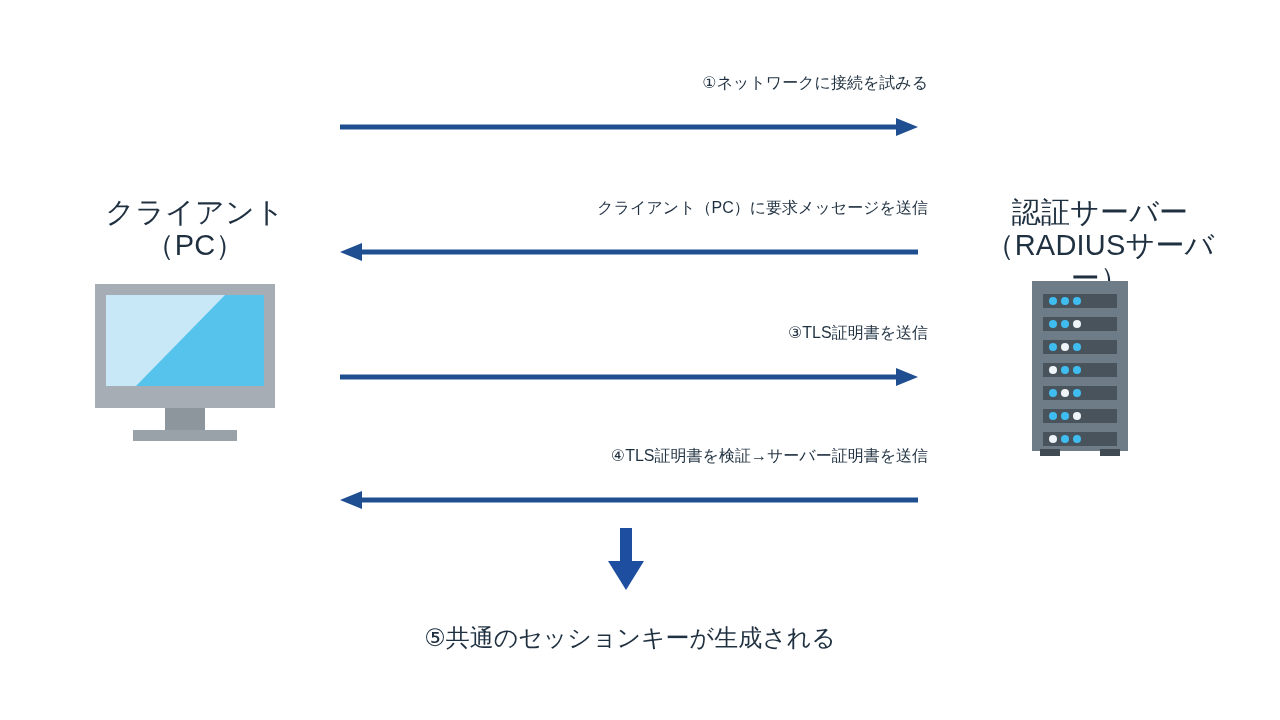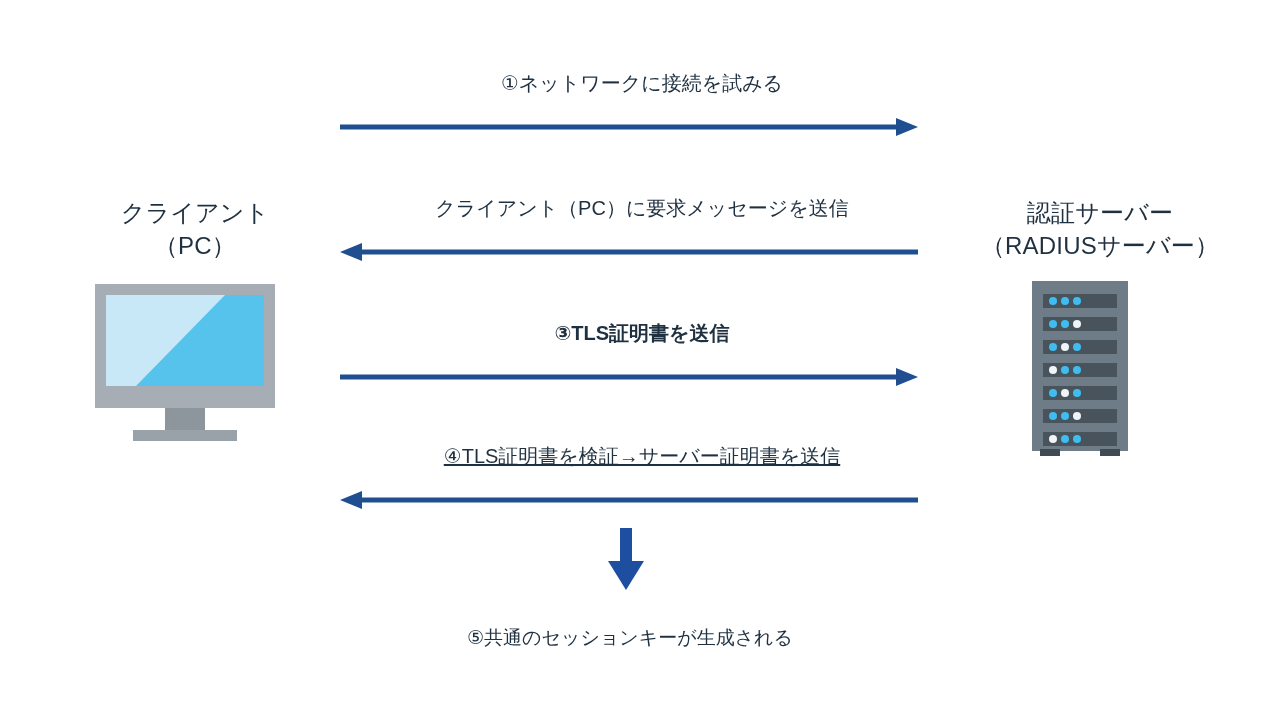--- a/index.html
+++ b/index.html
@@ -21,21 +21,21 @@
     position: relative;
     width: 1280px;
     height: 720px;
     background: #ffffff;
   }
 
   
   .endpoint-label {
     position: absolute;
     text-align: center;
-    font-size: 24px;
+    font-size: 29px;
     line-height: 33px;
     letter-spacing: 0.2px;
     color: #1f3040;
     white-space: pre-line;
   }
   #client-label  { left: 55px;  top: 196px; width: 280px; }
   #server-label  { left: 960px; top: 196px; width: 280px; }
 
   
   #client-icon {
@@ -50,23 +50,23 @@
     left: 1028px;
     top: 281px;
     width: 104px;
     height: 178px;
   }
 
   
   .msg-label {
     position: absolute;
     width: 620px;
-    left: 332px;
-    text-align: center;
-    font-size: 20px;
+    left: 308px;
+    text-align: right;
+    font-size: 16px;
     line-height: 30px;
     color: #1f3040;
     white-space: nowrap;
   }
 
   .arrow-row {
     position: absolute;
     left: 340px;
     width: 578px;
     height: 20px;
@@ -82,21 +82,21 @@
     height: 62px;
   }
 
   
   #final-note {
     position: absolute;
     left: 290px;
     top: 623px;
     width: 680px;
     text-align: center;
-    font-size: 19px;
+    font-size: 24px;
     line-height: 30px;
     color: #1f3040;
     white-space: nowrap;
   }
 </style>
 </head>
 <body>
 
 <div id="diagram">
 
@@ -175,29 +175,29 @@
   </div>
 
   <div class="msg-label" style="top:193px;">クライアント（PC）に要求メッセージを送信</div>
   <div class="arrow-row" style="top:242px;">
     <svg width="578" height="20" viewBox="0 0 578 20" xmlns="http://www.w3.org/2000/svg">
       <line x1="18" y1="10" x2="578" y2="10" stroke="#1f4e91" stroke-width="5"></line>
       <polygon points="0,10 22,1 22,19" fill="#1f4e91"></polygon>
     </svg>
   </div>
 
-  <div class="msg-label" style="top:318px;font-weight:bold;">③TLS証明書を送信</div>
+  <div class="msg-label" style="top:318px;">③TLS証明書を送信</div>
   <div class="arrow-row" style="top:367px;">
     <svg width="578" height="20" viewBox="0 0 578 20" xmlns="http://www.w3.org/2000/svg">
       <line x1="0" y1="10" x2="560" y2="10" stroke="#1f4e91" stroke-width="5"></line>
       <polygon points="578,10 556,1 556,19" fill="#1f4e91"></polygon>
     </svg>
   </div>
 
-  <div class="msg-label" style="top:441px;text-decoration:underline;">④TLS証明書を検証→サーバー証明書を送信</div>
+  <div class="msg-label" style="top:441px;">④TLS証明書を検証→サーバー証明書を送信</div>
   <div class="arrow-row" style="top:490px;">
     <svg width="578" height="20" viewBox="0 0 578 20" xmlns="http://www.w3.org/2000/svg">
       <line x1="18" y1="10" x2="578" y2="10" stroke="#1f4e91" stroke-width="5"></line>
       <polygon points="0,10 22,1 22,19" fill="#1f4e91"></polygon>
     </svg>
   </div>
 
   <div id="down-arrow">
     <svg width="44" height="62" viewBox="0 0 44 62" xmlns="http://www.w3.org/2000/svg">
       <rect x="16" y="0" width="12" height="38" fill="#1d4ea0"></rect>

